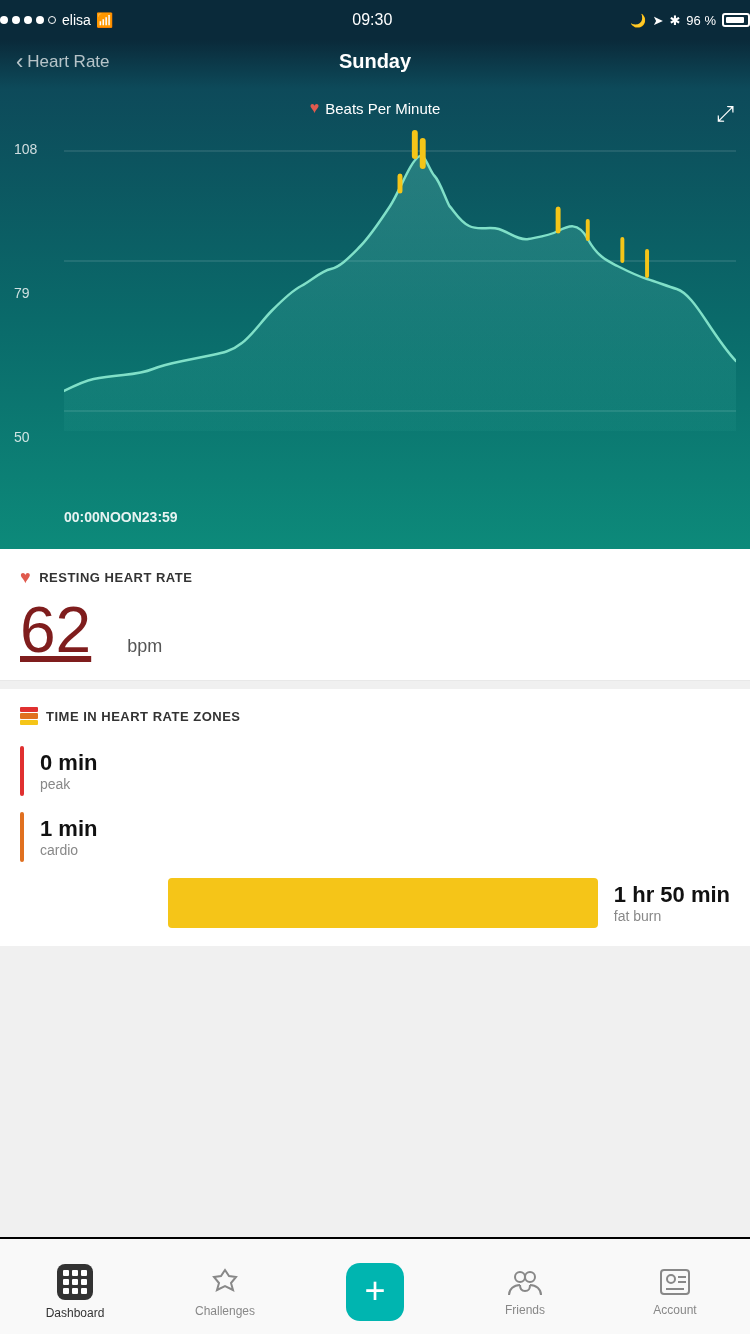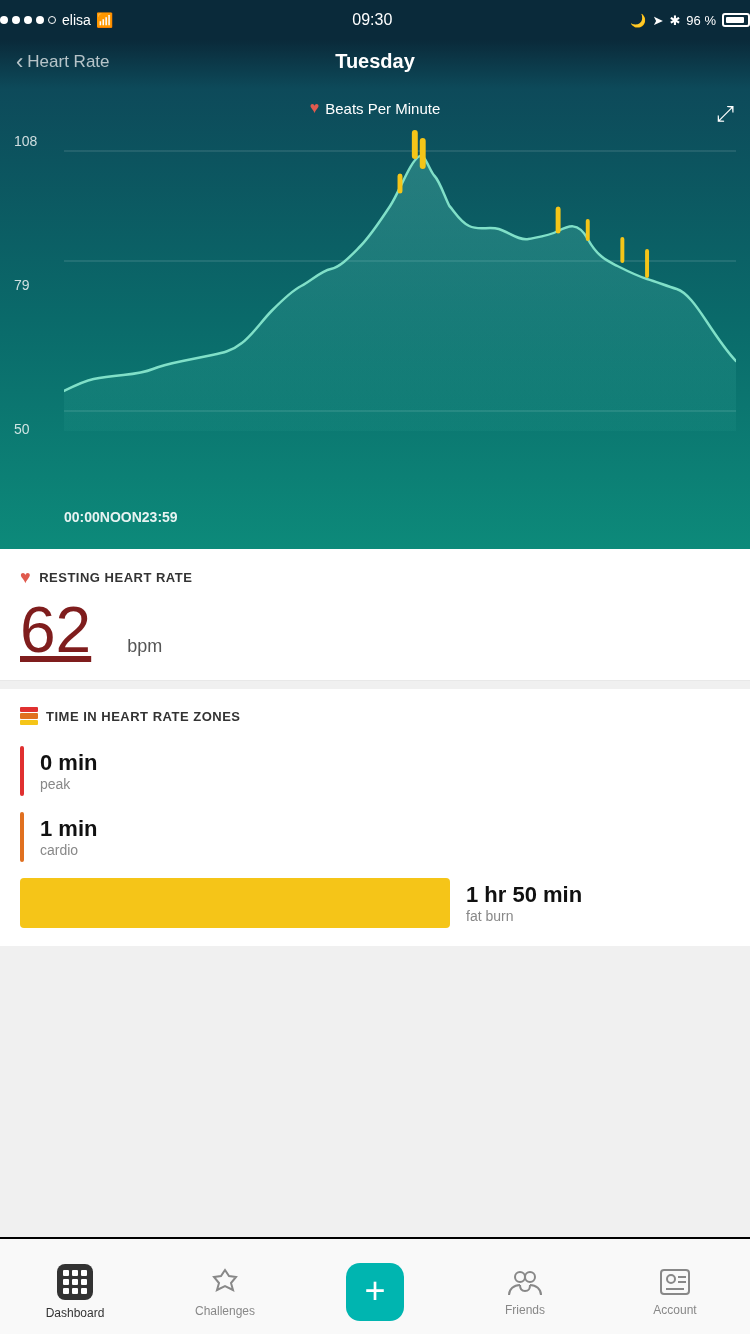--- a/index.html
+++ b/index.html
@@ -75,21 +75,21 @@
       cursor: pointer;
     }
     .chart-container {
       position: relative;
       padding: 0 14px;
       height: 380px;
     }
     .chart-y-labels {
       position: absolute;
       left: 14px;
-      top: 4px;
+      top: 12px;
       height: 320px;
       display: flex;
       flex-direction: column;
       justify-content: space-between;
       color: rgba(255,255,255,0.8);
       font-size: 14px;
       padding: 8px 0;
     }
     .chart-svg-wrapper {
       margin-left: 50px;
@@ -155,20 +155,21 @@
       margin-right: 16px;
       border-radius: 2px;
     }
     .zone-info .zone-value { font-size: 22px; font-weight: 700; color: #111; }
     .zone-info .zone-label { font-size: 14px; color: #888; font-weight: 400; }
 
     .fat-burn-item {
       display: flex;
       align-items: center;
       gap: 16px;
+      justify-content: flex-end;
     }
     .fat-burn-bar {
       height: 50px;
       background: #f5c518;
       border-radius: 4px;
       flex: 1;
       max-width: 430px;
     }
     .fat-burn-info .zone-value { font-size: 22px; font-weight: 700; color: #111; }
     .fat-burn-info .zone-label { font-size: 14px; color: #888; }
@@ -273,21 +274,21 @@
         </div>
     </div>
   </div>
 </div>
 
 <div class="header">
   <div class="back-btn">
     <span class="back-icon">‹</span>
     <span class="back-label">Heart Rate</span>
   </div>
-  <span class="header-title">Tuesday</span>
+  <span class="header-title">Sunday</span>
 </div>
 
 <div class="chart-area">
   <div class="chart-legend">
     <span class="heart-icon-small">♥</span>
     <span>Beats Per Minute</span>
   </div>
   <div class="expand-btn">⤢</div>
 
   <div class="chart-container">

